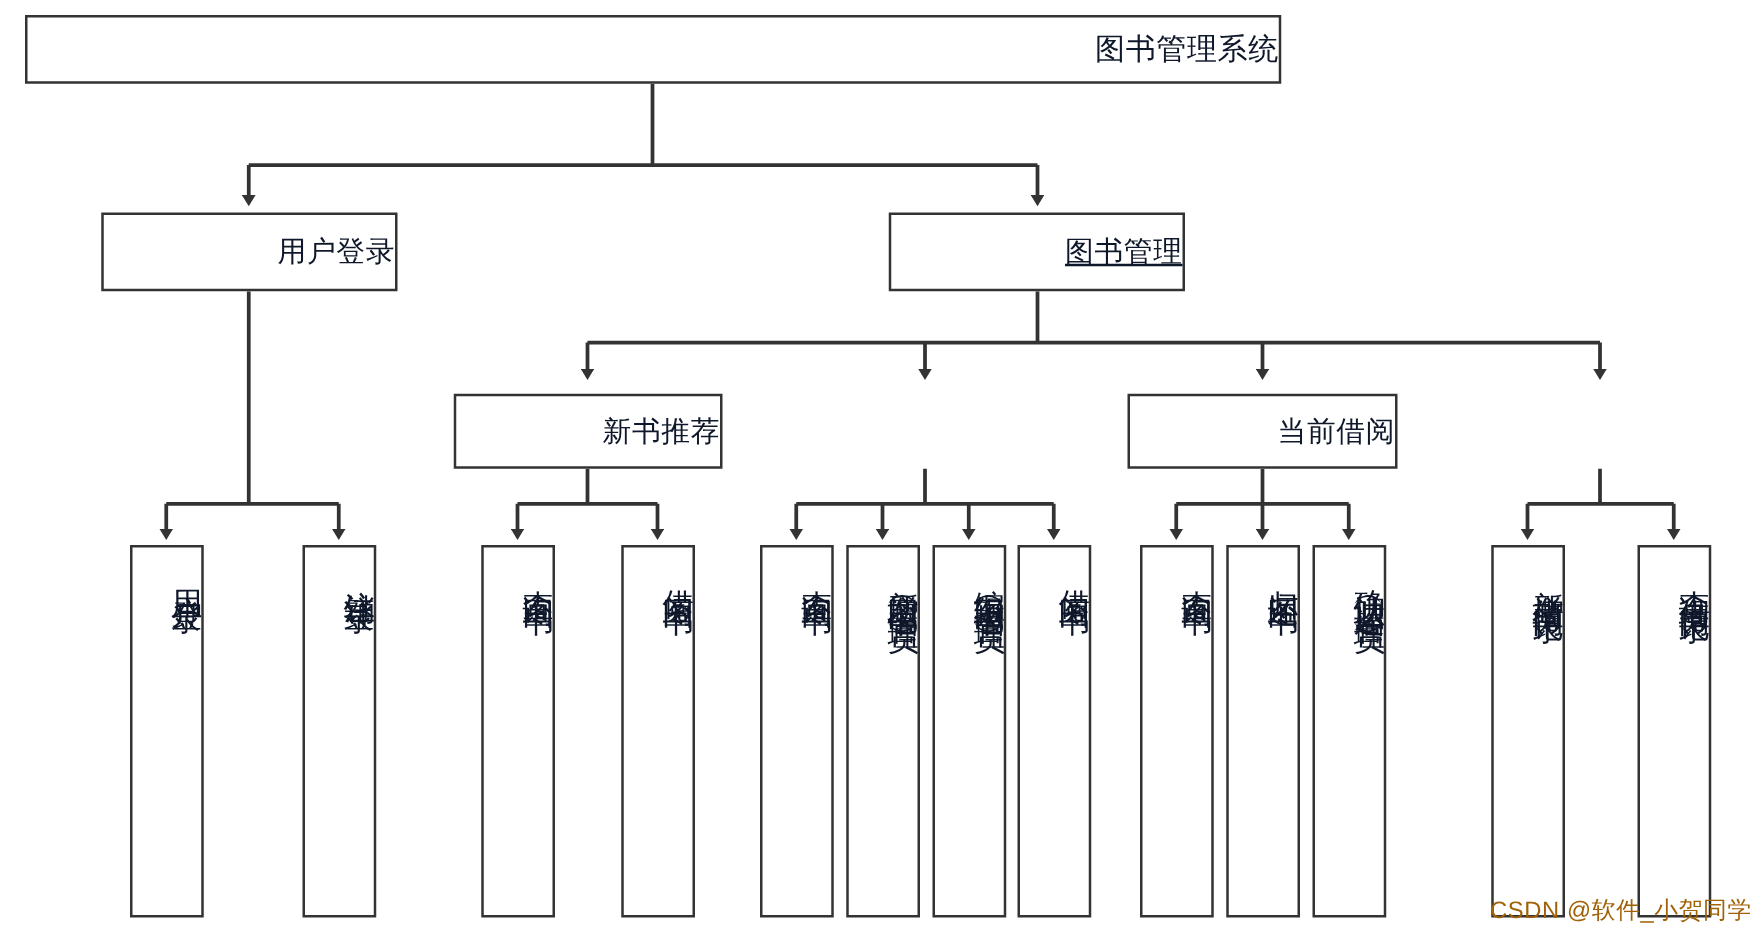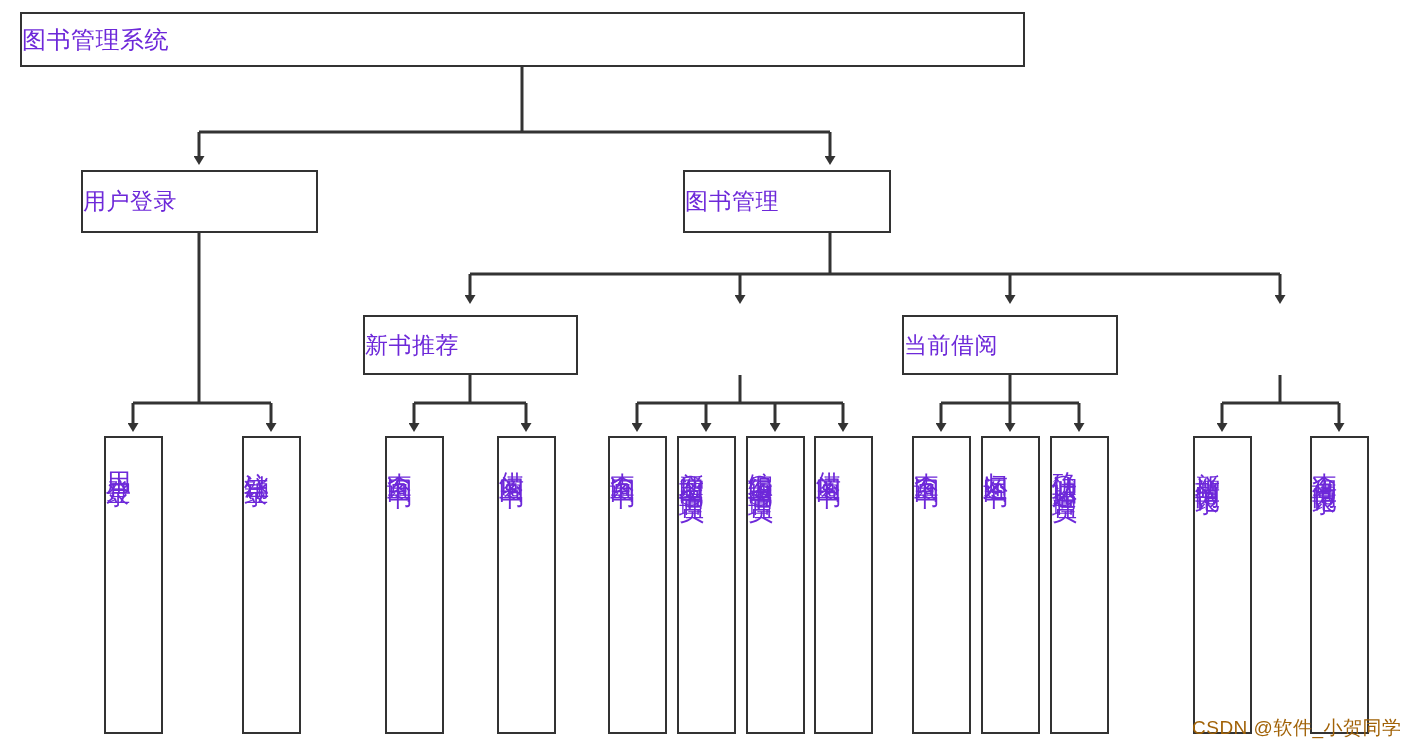--- a/index.html
+++ b/index.html
@@ -25,22 +25,22 @@
     height: 747px;
     pointer-events: none;
   }
   .node {
     position: absolute;
     box-sizing: border-box;
     border: 2px solid #333333;
     background: #ffffff;
     display: flex;
     align-items: center;
-    justify-content: flex-start;
-    color: #6d28d9;
+    justify-content: flex-end;
+    color: #0f172a;
   }
   .node .label {
     display: block;
     text-align: center;
     line-height: 1.15;
     white-space: nowrap;
   }
   .node.horizontal .label {
     font-size: 23px;
     letter-spacing: 0.5px;
@@ -121,21 +121,21 @@
     </g>
   </svg>
 
   <div class="node horizontal root" style="left:20px; top:12px; width:1005px; height:55px;">
     <span class="label">图书管理系统</span>
   </div>
 
   <div class="node horizontal" style="left:81px; top:170px; width:237px; height:63px;">
     <span class="label">用户登录</span>
   </div>
-  <div class="node horizontal" style="left:683px; top:170px; width:208px; height:63px;">
+  <div class="node horizontal" style="left:711px; top:170px; width:237px; height:63px;text-decoration:underline;">
     <span class="label">图书管理</span>
   </div>
 
   <div class="node horizontal" style="left:363px; top:315px; width:215px; height:60px;">
     <span class="label">新书推荐</span>
   </div>
   <div class="node horizontal" style="left:902px; top:315px; width:216px; height:60px;">
     <span class="label">当前借阅</span>
   </div>
 

